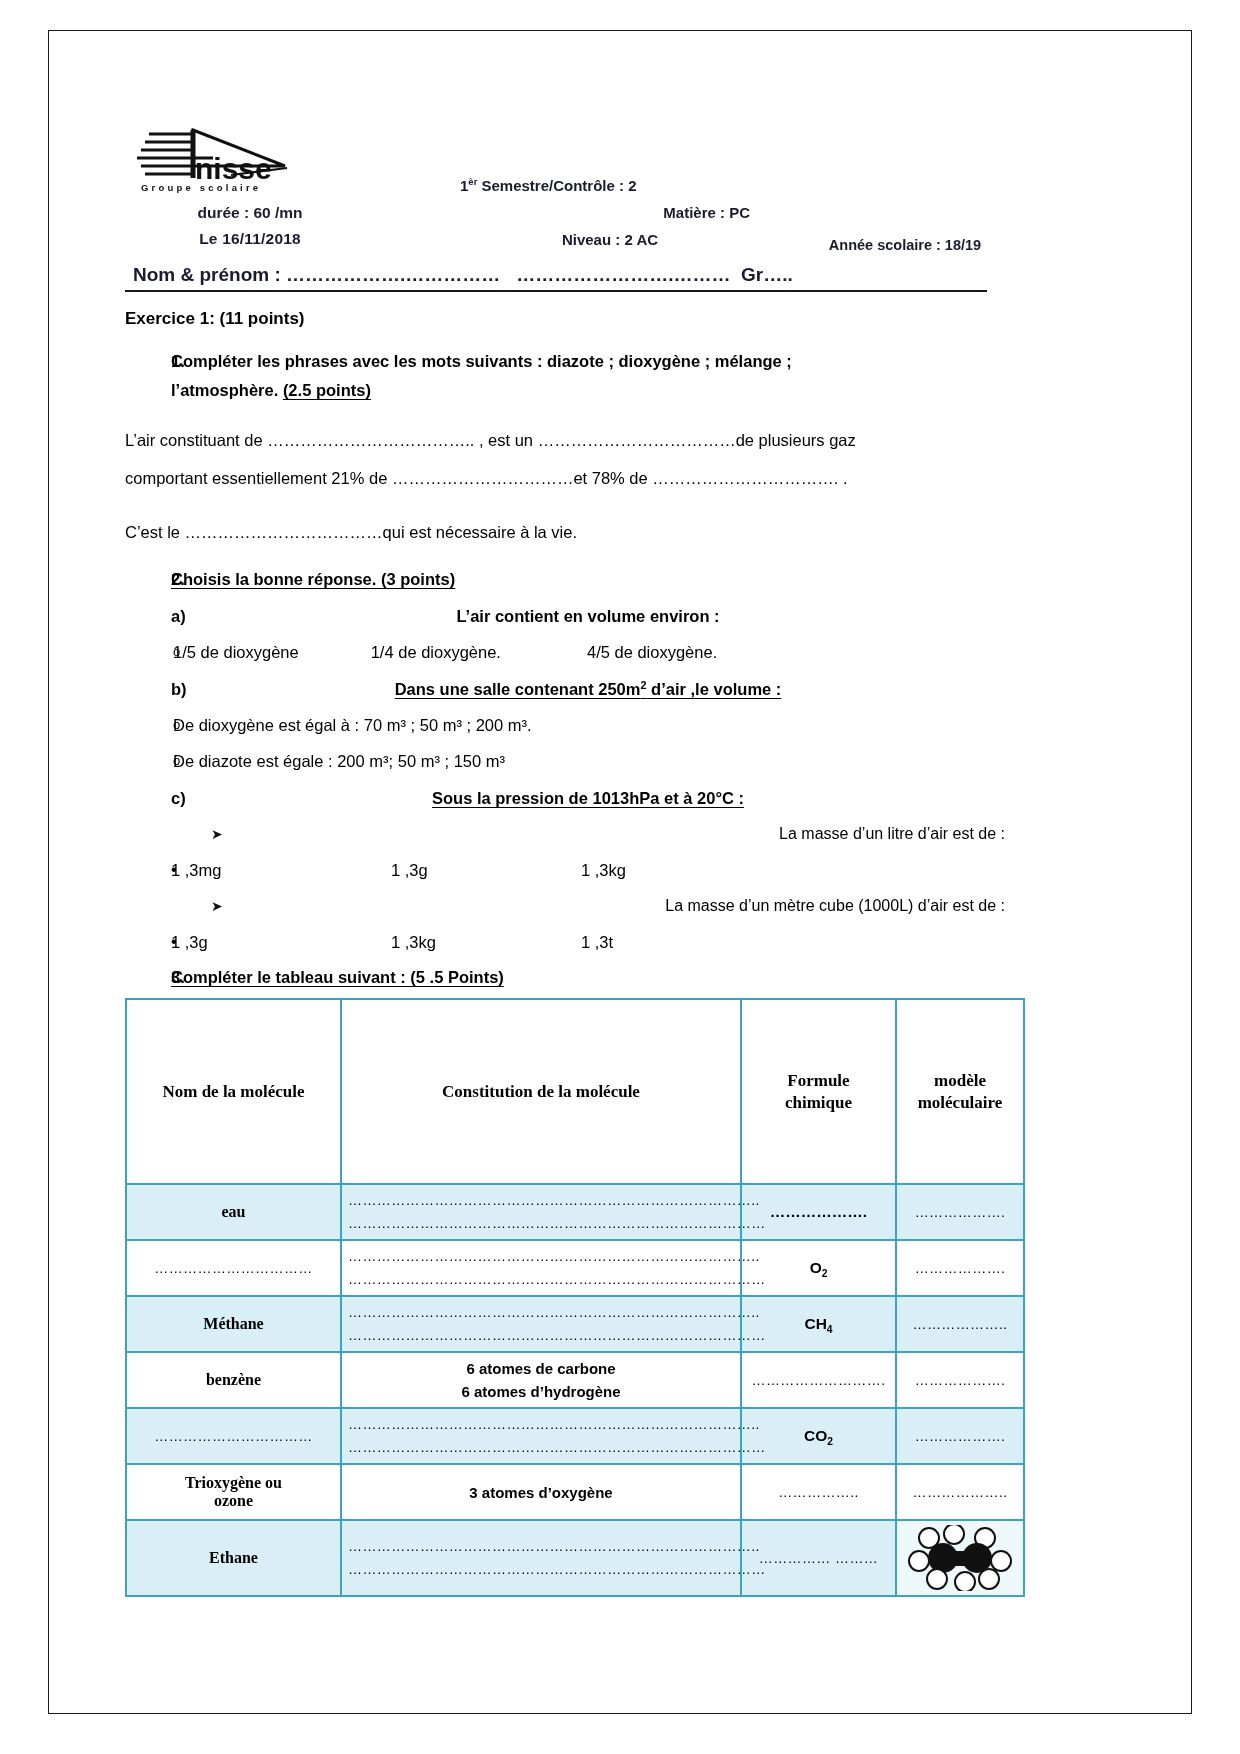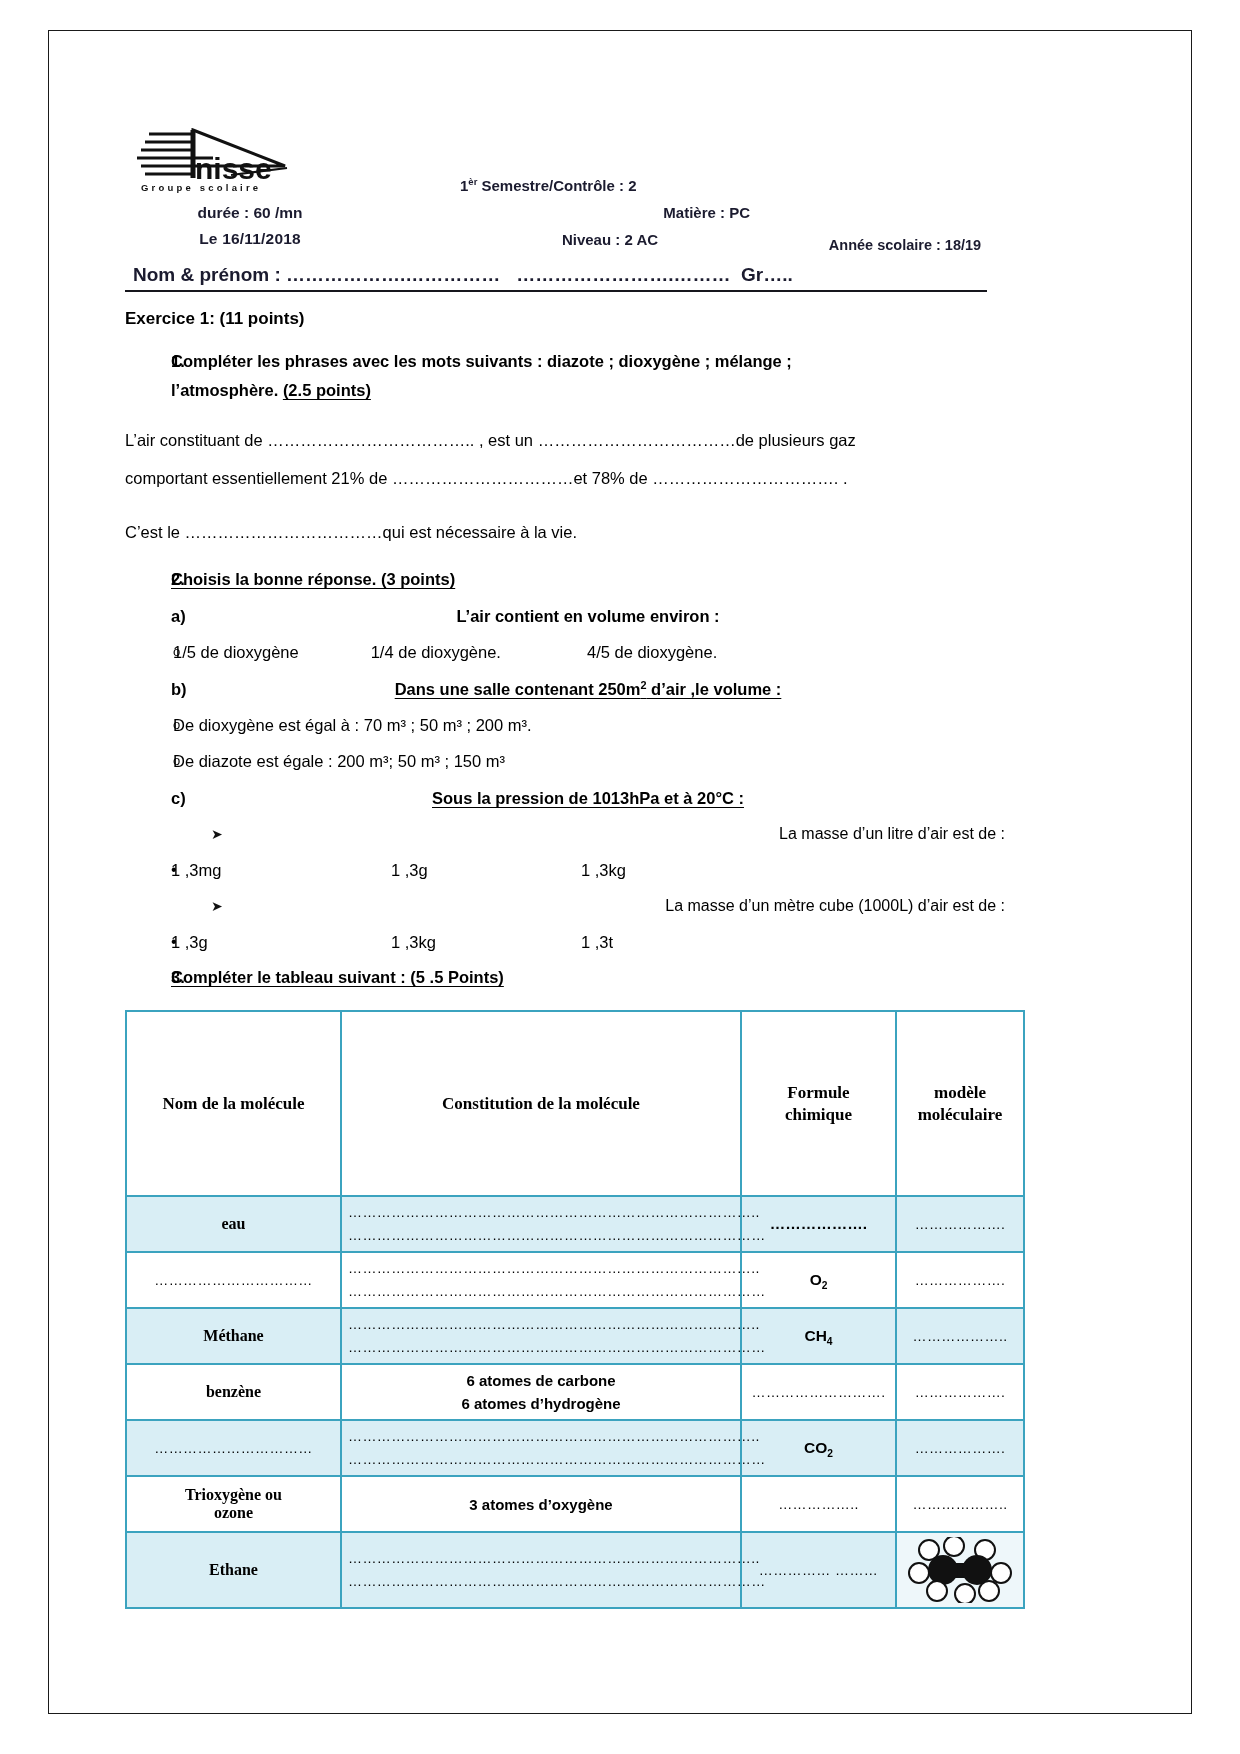--- a/index.html
+++ b/index.html
@@ -134,21 +134,21 @@
     font-size:16px;
   }
   .bul .body{flex:1;}
   .bul .c1{display:inline-block;width:220px;}
   .bul .c2{display:inline-block;width:190px;}
 
   sup{font-size:.66em;vertical-align:super;line-height:0;}
   sub{font-size:.66em;vertical-align:sub;line-height:0;}
 
   
-  .tbl-wrap{margin-top:18px;}
+  .tbl-wrap{margin-top:6px;}
   table.mol{
     border-collapse:collapse;
     width:875px;
     table-layout:fixed;
     font-family:"Liberation Serif", serif;
   }
   table.mol td{
     border:2px solid #3ba3bf;
     padding:4px 6px;
     vertical-align:middle;

